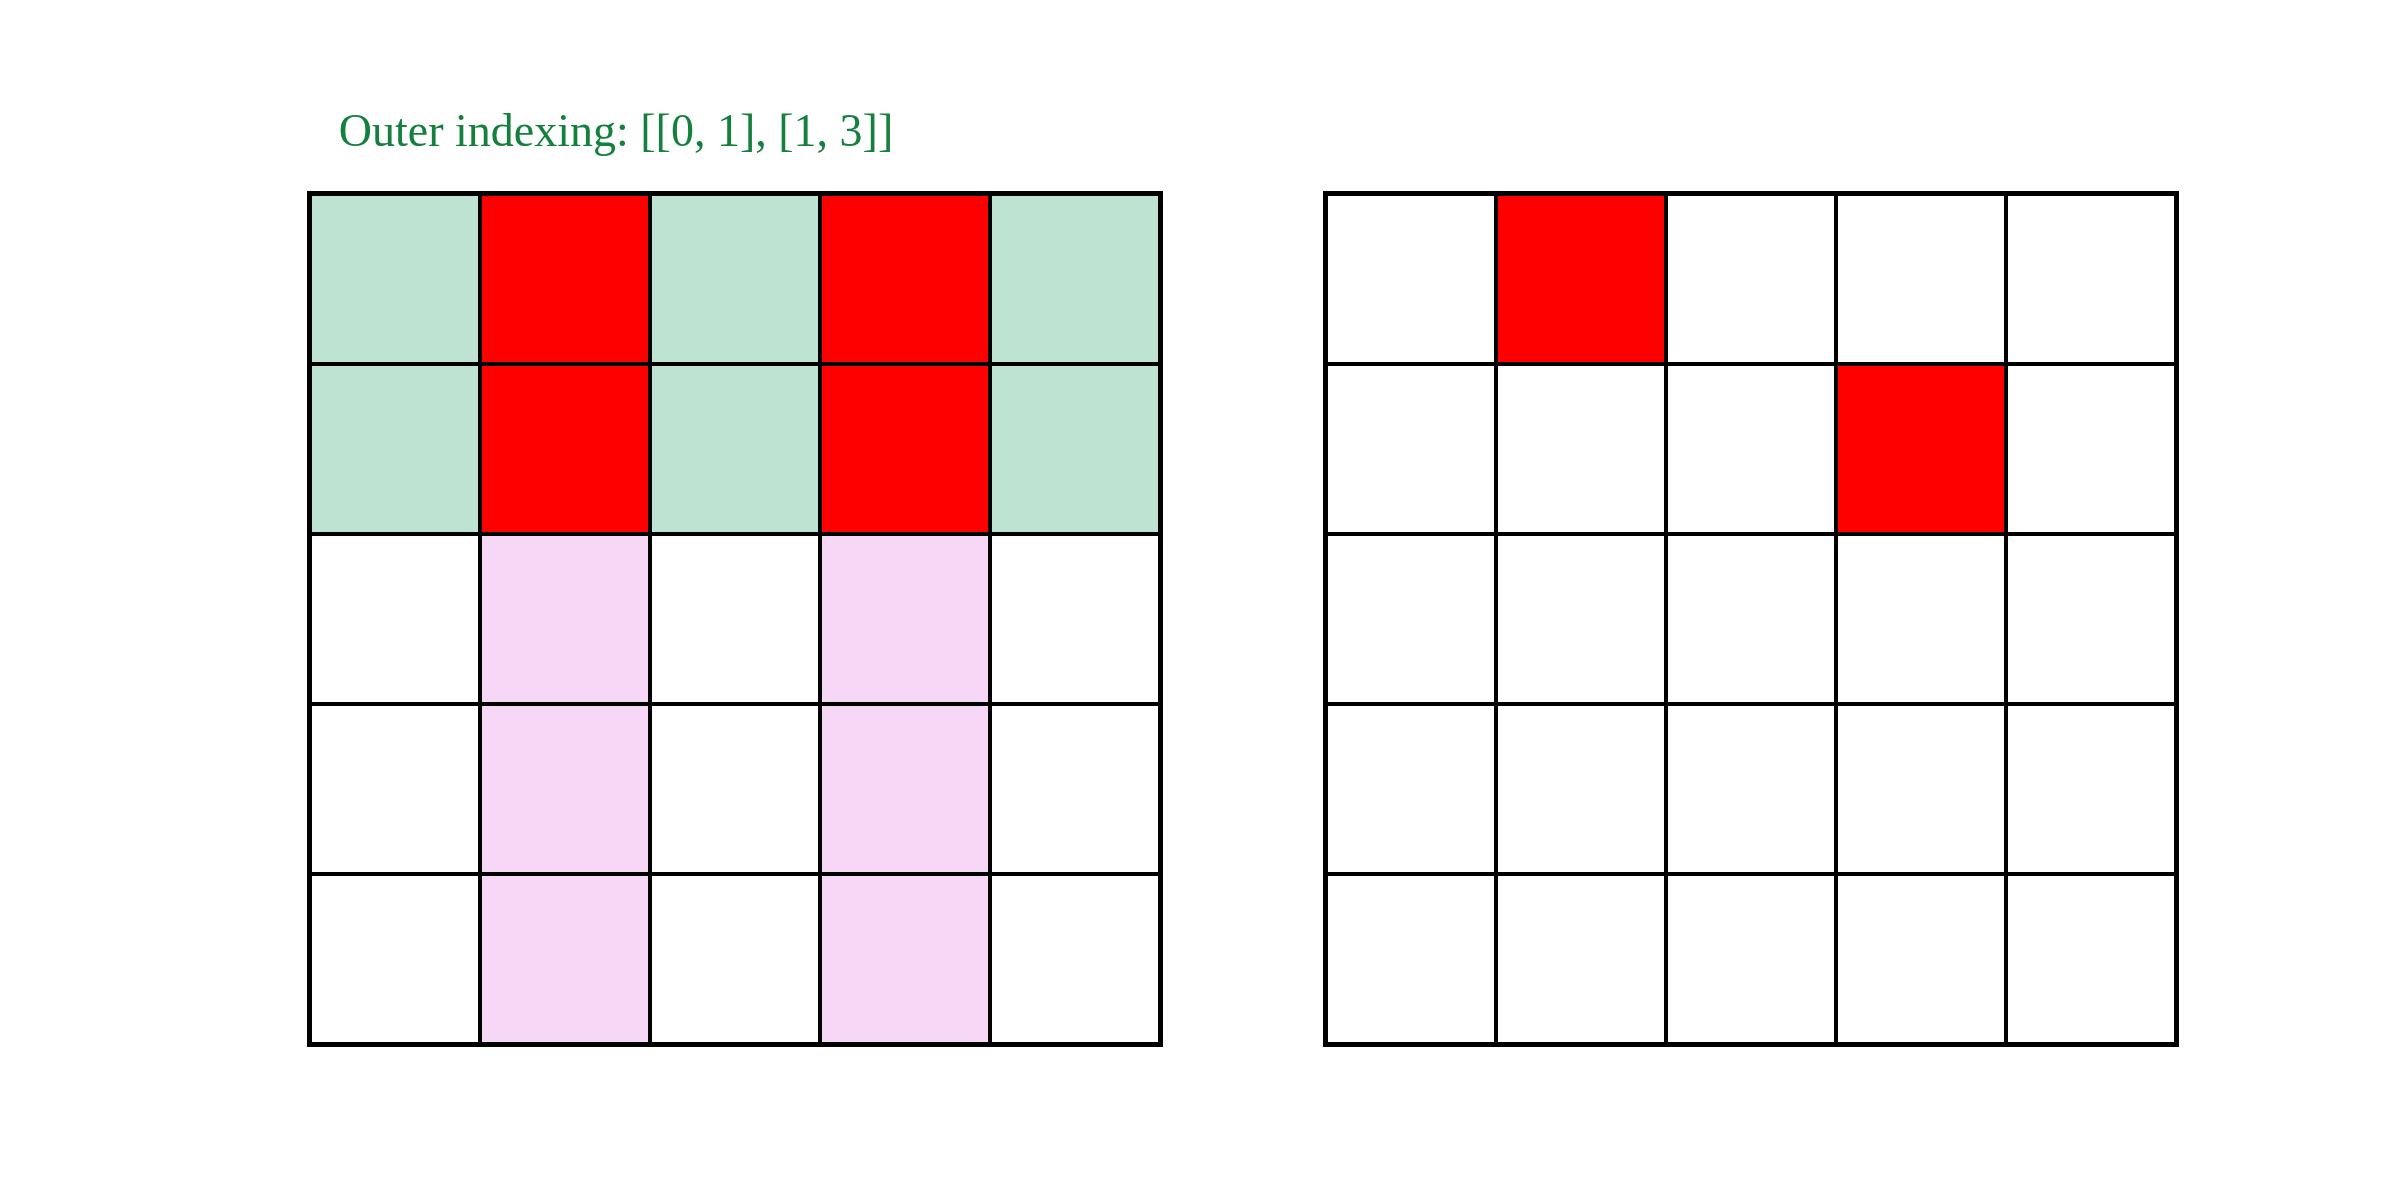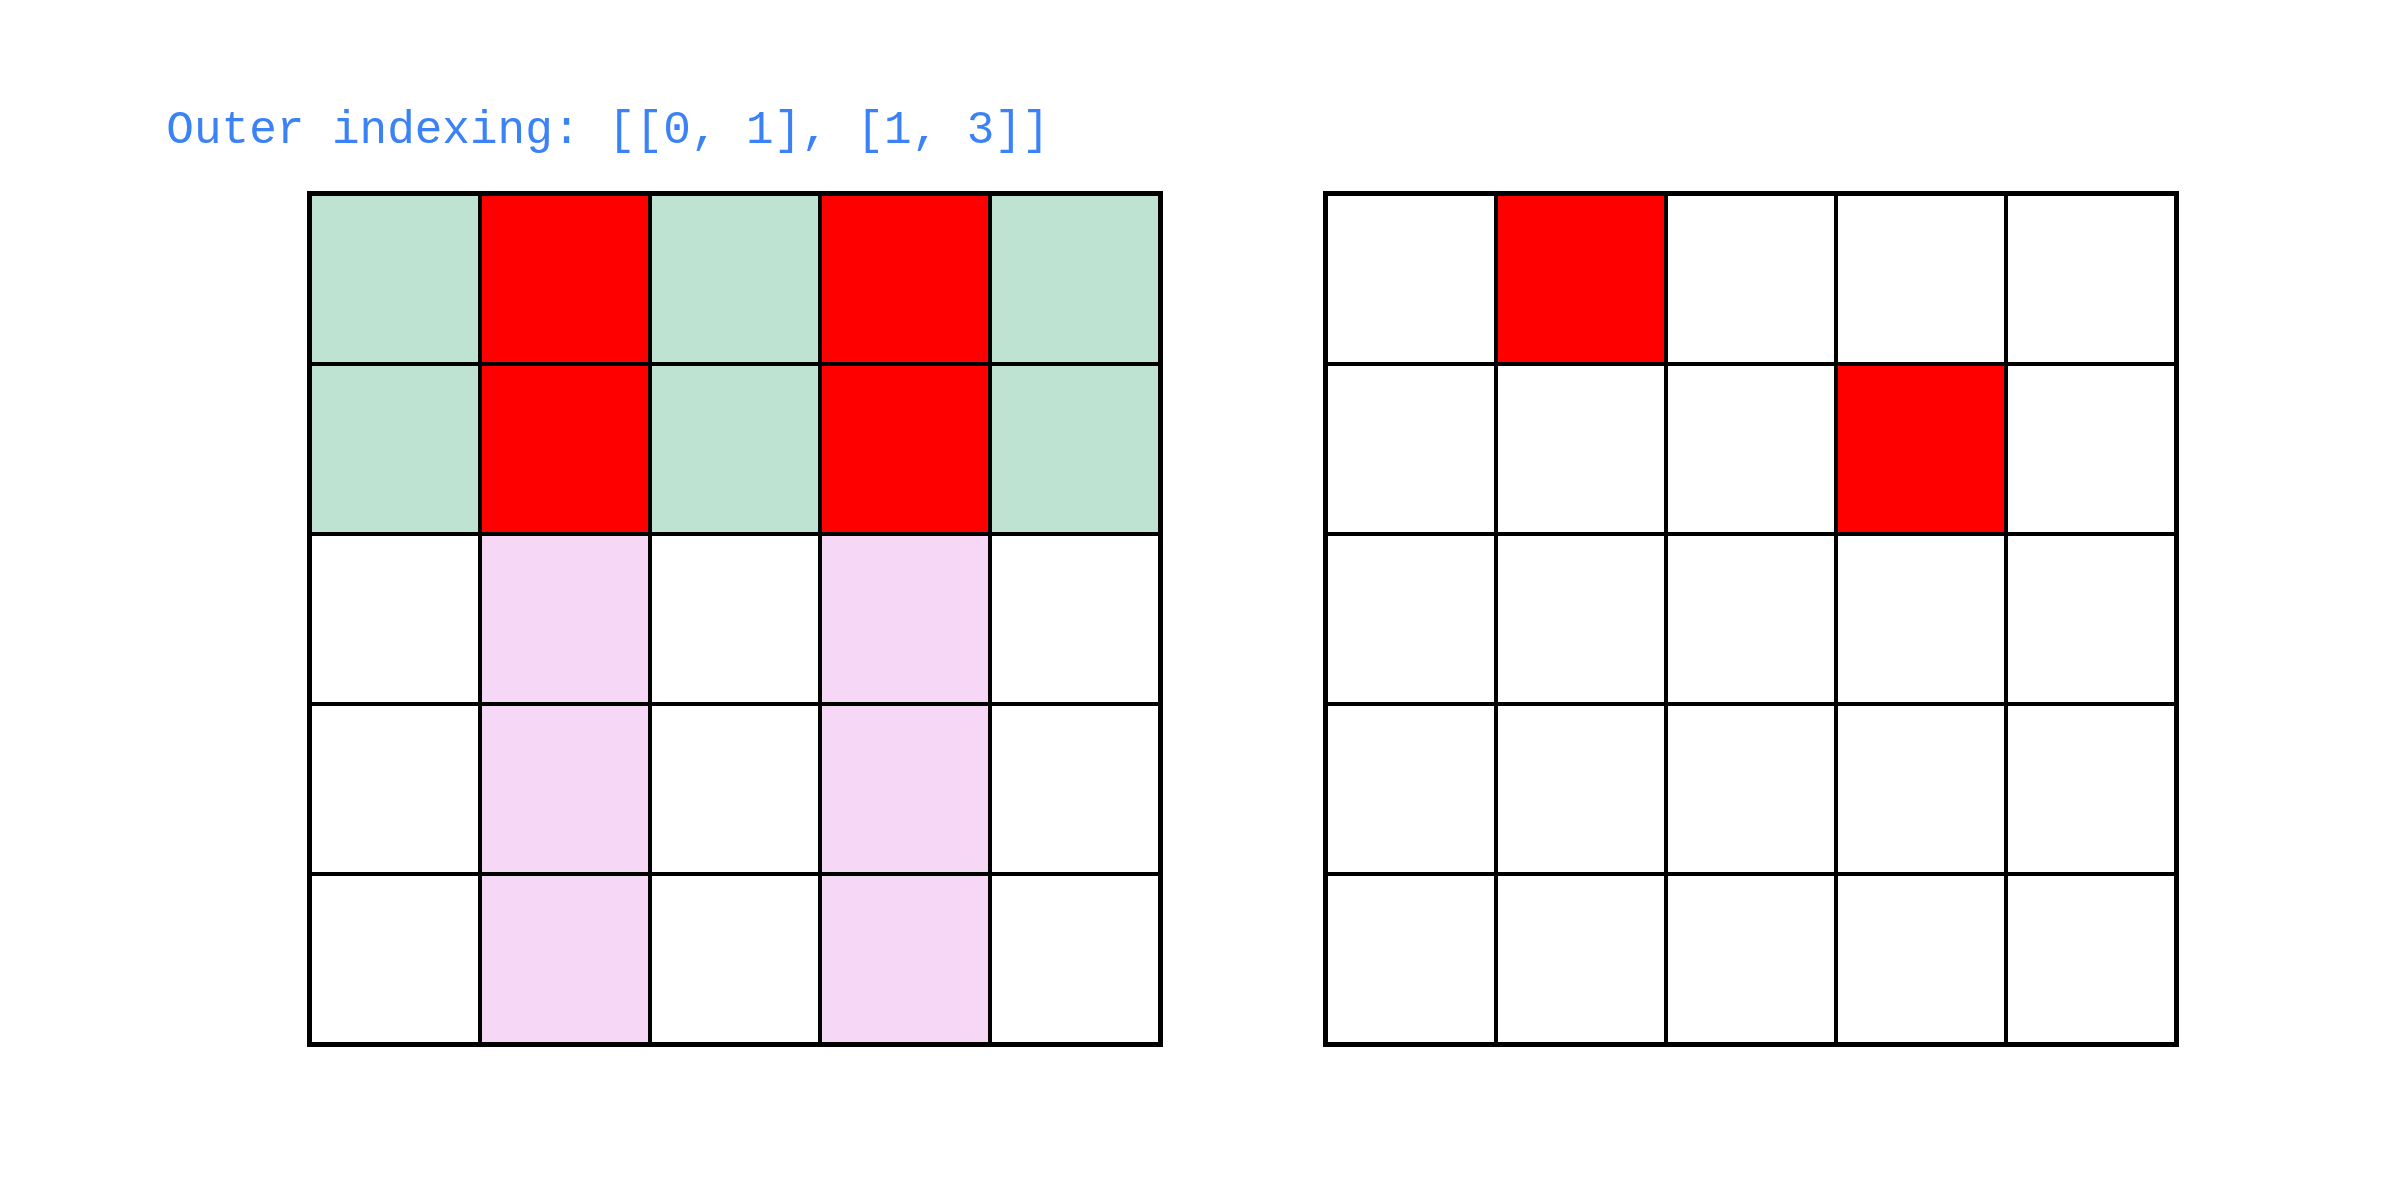--- a/index.html
+++ b/index.html
@@ -26,27 +26,27 @@
     position: absolute;
     top: 0;
     height: 1200px;
   }
   .panel-left  { left: 0px;    width: 1200px; }
   .panel-right { left: 1200px; width: 1200px; }
 
   .panel-title {
     position: absolute;
     top: 103px;
-    left: 8px;
+    left: 16px;
     width: 100%;
     text-align: center;
     font-size: 46px;
     line-height: 56px;
-    color: #3b82f6;
-    font-family: Liberation Mono, monospace;
+    color: #15803d;
+    font-family: Liberation Serif, serif;
     white-space: nowrap;
     letter-spacing: 0px;
   }
 
   
   .grid {
     position: absolute;
     top: 191px;
     display: grid;
     grid-template-columns: repeat(5, 166px);

